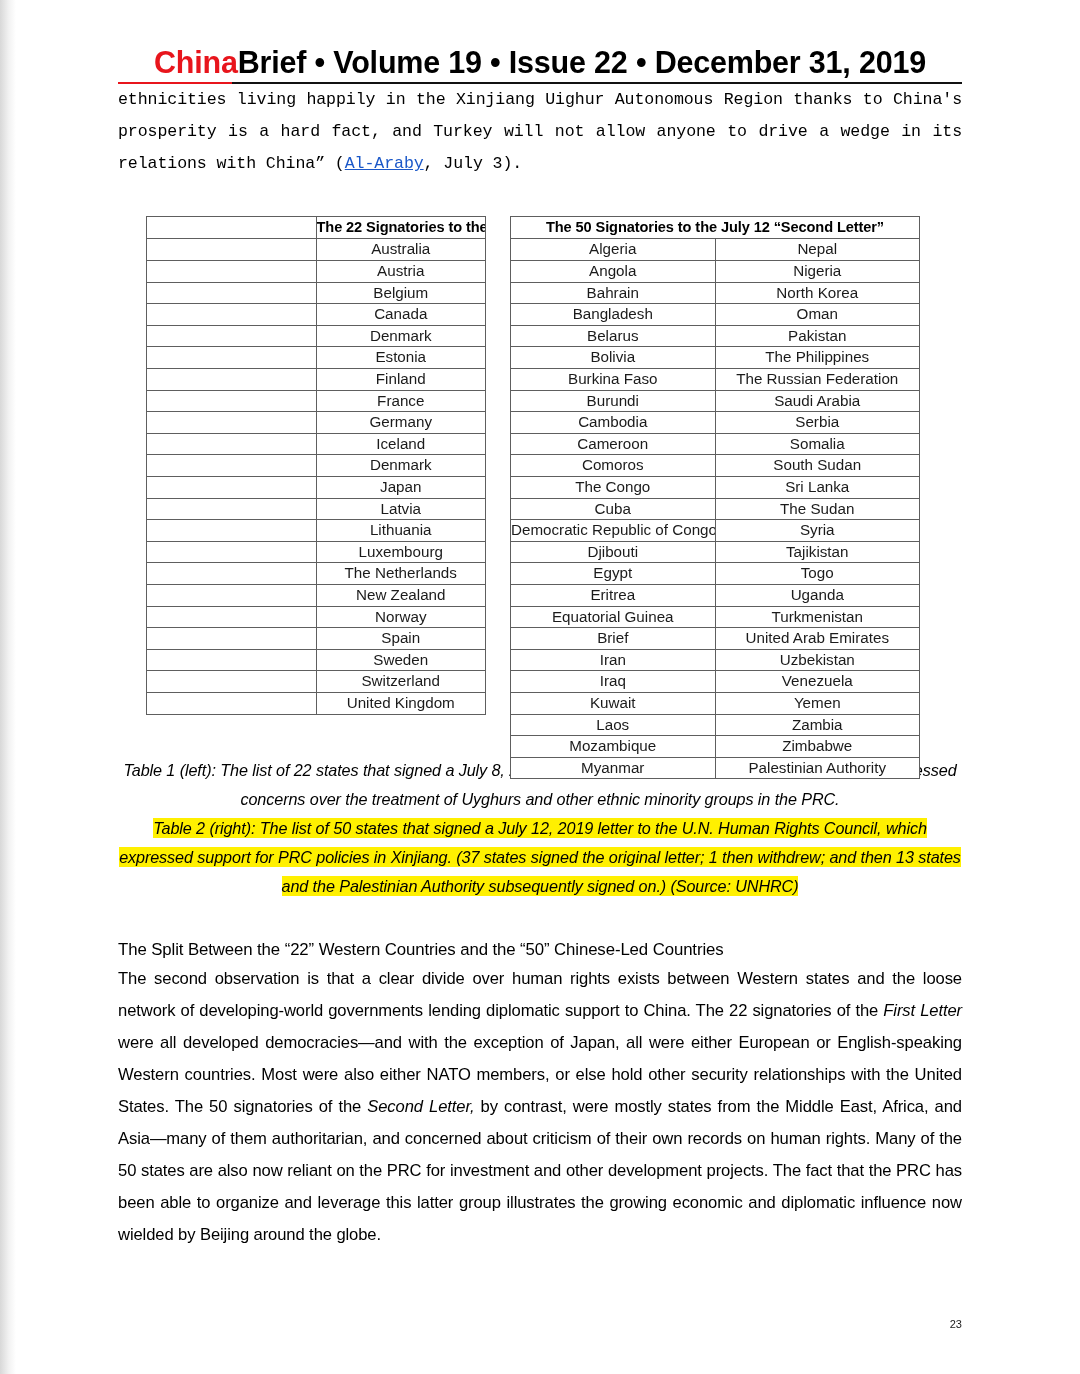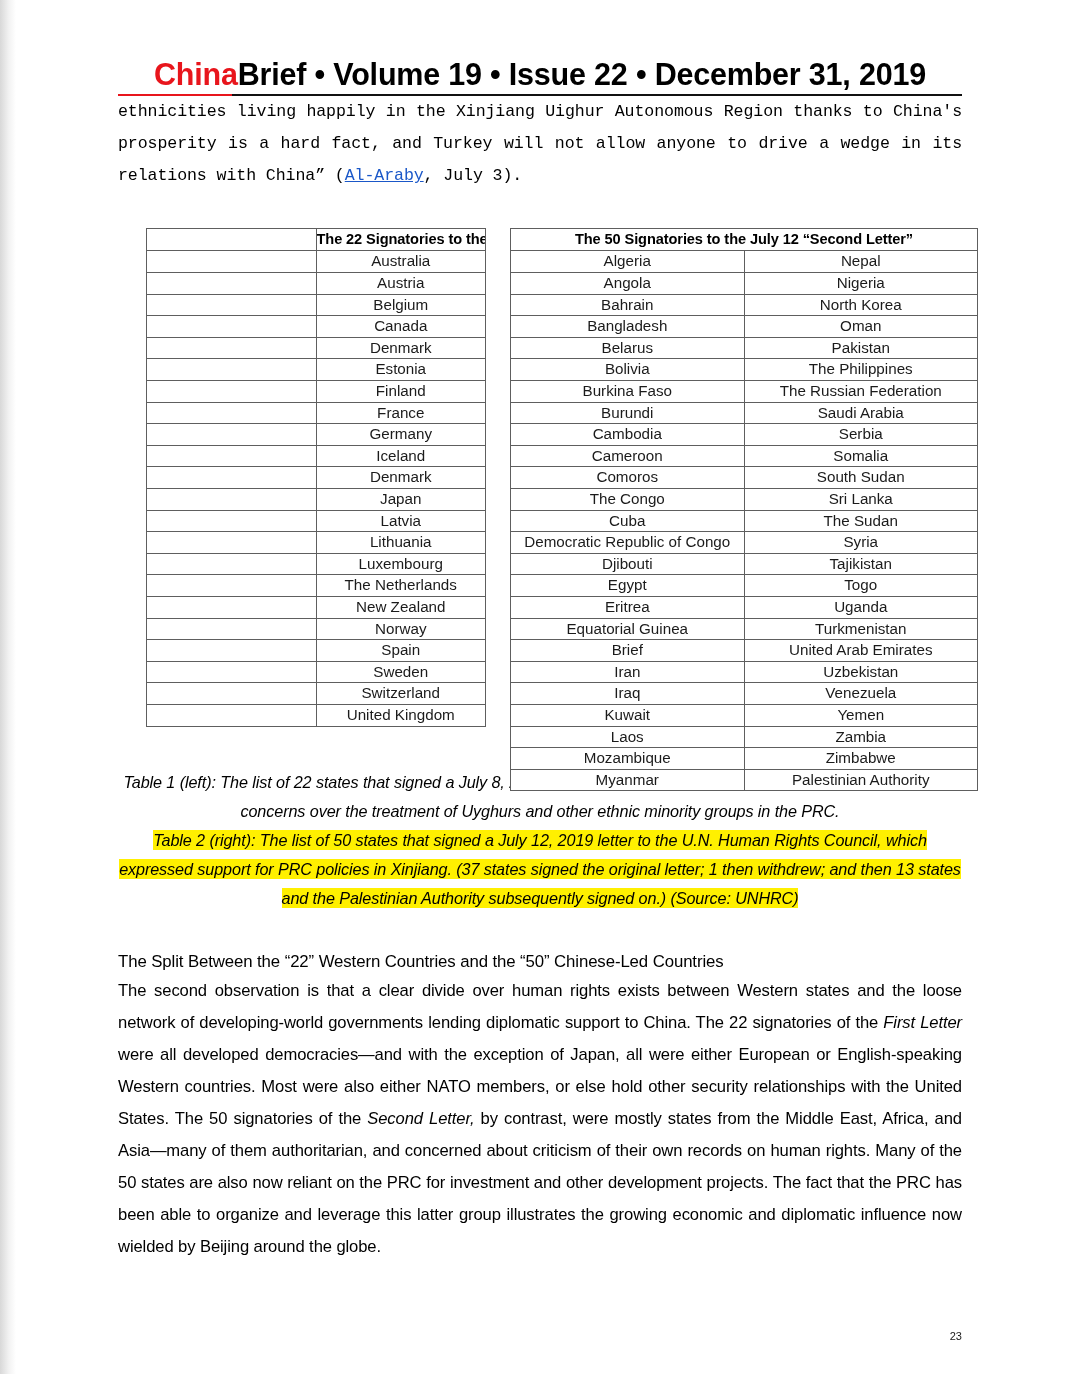--- a/index.html
+++ b/index.html
@@ -18,21 +18,21 @@
   }
   .edge-shadow-left {
     position: absolute;
     left: 0; top: 0;
     width: 16px; height: 100%;
     background: linear-gradient(to right, #d8d8d8 0%, #f2f2f2 55%, #ffffff 100%);
   }
   .content {
     position: absolute;
     left: 118px;
-    top: 12px;
+    top: 0;
     width: 844px;
   }
 
   
   .masthead {
     padding-top: 46px;
     text-align: center;
     font-size: 30.5px;
     font-weight: bold;
     letter-spacing: -0.2px;
@@ -120,21 +120,21 @@
   #table1 {
     position: absolute;
     left: 28px;
     top: 0;
     width: 340px;
   }
   #table2 {
     position: absolute;
     left: 392px;
     top: 0;
-    width: 468px;
+    width: 410px;
   }
   #table2 td { width: 50%; }
 
   
   .caption {
     margin-top: 10px;
     text-align: center;
     font-style: italic;
     font-size: 16.2px;
     line-height: 29px;

